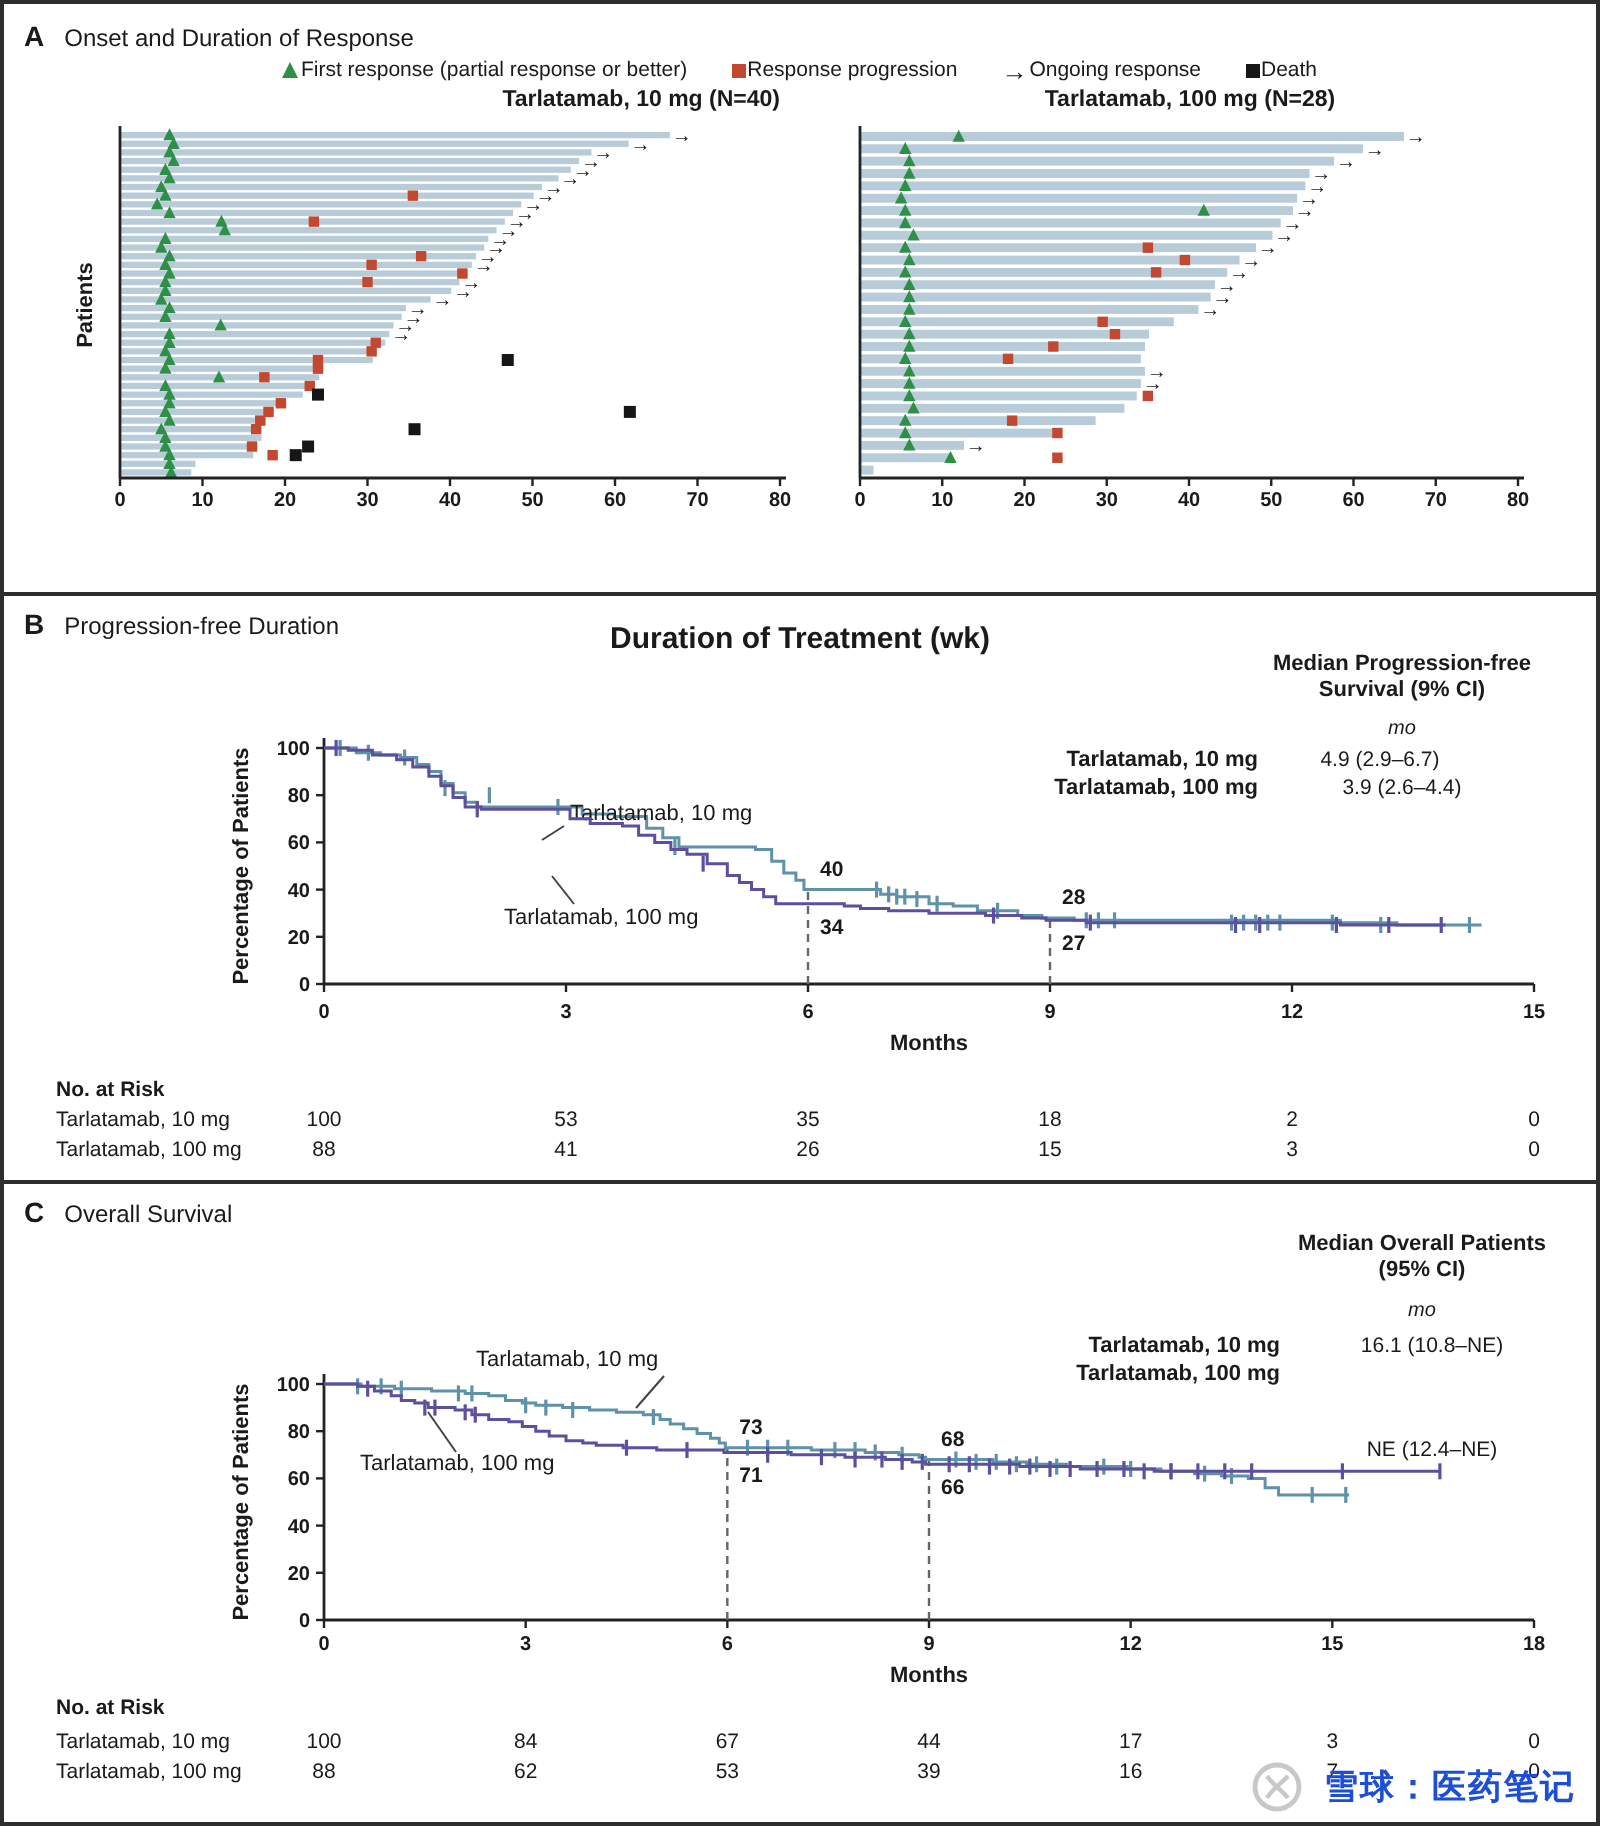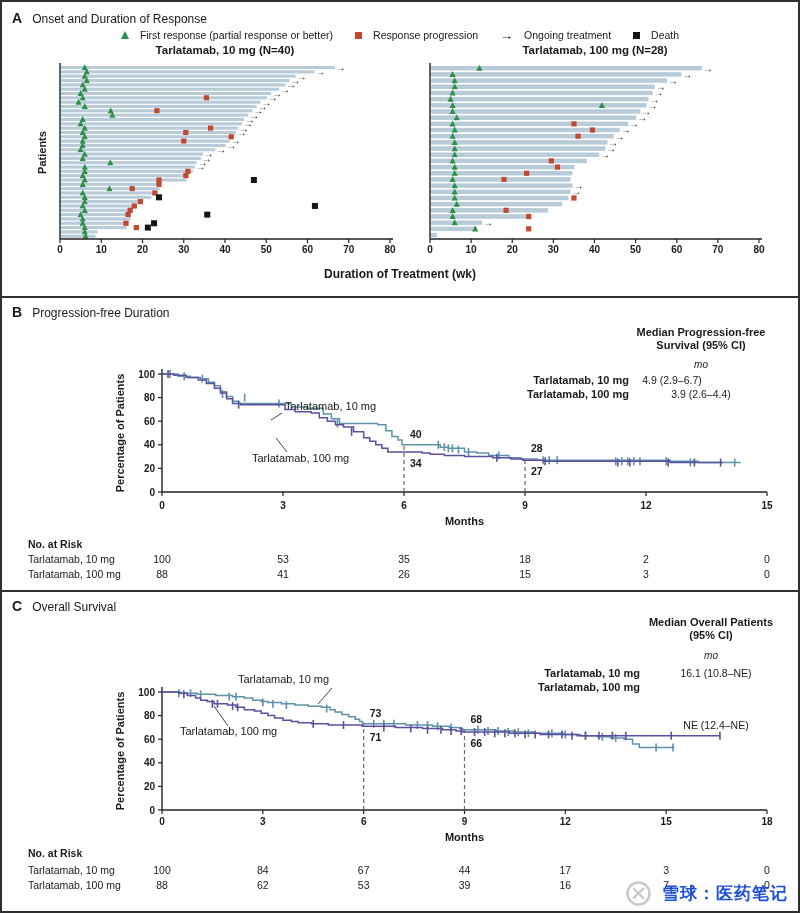--- a/index.html
+++ b/index.html
@@ -5,28 +5,28 @@
   * { margin:0; padding:0; box-sizing:border-box; }
   body { background:#fff; font-family:"Liberation Sans", sans-serif; }
   .frame { position:relative; width:800px; height:913px; background:#fff; border:2px solid #2e2e2e;
            color:#1a1a1a; overflow:hidden; font-family:"Liberation Sans", sans-serif; }
   .hr { position:absolute; left:0; width:100%; height:2px; background:#2e2e2e; }
   .phead { position:absolute; left:10px; display:flex; gap:10px; align-items:baseline; }
   .pletter { font-size:14px; font-weight:bold; }
   .ptitle { font-size:12px; font-weight:normal; }
   .legend { position:absolute; top:27px; left:0; width:100%; display:flex; justify-content:center;
             gap:22px; font-size:10.5px; }
-  .li { display:flex; align-items:center; gap:11px; }
+  .li { display:flex; align-items:center; gap:1px; }
   .tri { width:0; height:0; border-left:4.5px solid transparent; border-right:4.5px solid transparent;
          border-bottom:8px solid #2E8F47; }
   .sqr { width:7px; height:7px; background:#C2492F; }
   .sqb { width:7px; height:7px; background:#161616; }
   .arrow-glyph { font-size:13px; font-weight:600; line-height:7px; }
   .subtitle { position:absolute; text-align:center; font-weight:bold; font-size:11.5px; }
-  .axlabel { position:absolute; left:0; width:100%; text-align:center; font-weight:bold; font-size:12px; }
+  .axlabel { position:absolute; left:0; width:100%; text-align:center; font-weight:bold; font-size:15px;margin-top:44px; }
   .stitle { position:absolute; text-align:center; font-weight:bold; font-size:11px; line-height:13px; }
   .smo { position:absolute; text-align:center; font-style:italic; font-size:10px; }
   .slabel { position:absolute; text-align:right; font-weight:bold; font-size:11px; }
   .sval { position:absolute; text-align:center; font-size:10.5px; }
   svg { position:absolute; left:0; }
   svg text { font-family:"Liberation Sans", sans-serif; fill:#1a1a1a; }
   .wm { position:absolute; right:10px; bottom:4px; display:flex; align-items:center; gap:10px;
         color:#1d4ed8; font-size:17px; font-weight:bold; letter-spacing:1px; z-index:5; }
 </style>
 </head>
@@ -43,28 +43,28 @@
       <span class="li">
         <span class="tri"></span>
         <span>First response (partial response or better)</span>
       </span>
       <span class="li">
         <span class="sqr"></span>
         <span>Response progression</span>
       </span>
       <span class="li">
         <span class="arrow-glyph">→</span>
-        <span>Ongoing treatment</span>
+        <span>Ongoing response</span>
       </span>
       <span class="li">
         <span class="sqb"></span>
         <span>Death</span>
       </span>
     </div>
-    <div class="subtitle" style="left:58px;top:42px;width:330px;">Tarlatamab, 10 mg (N=40)</div>
+    <div class="subtitle" style="left:58px;top:42px;width:330px;text-align:right;">Tarlatamab, 10 mg (N=40)</div>
     <div class="subtitle" style="left:428px;top:42px;width:330px;text-align:center;">Tarlatamab, 100 mg (N=28)</div>
     <svg id="svgA" style="top:58px;" width="800" height="202">
         <rect x="58.6" y="6" width="274.3125" height="3.114" fill="#B7CBD9"></rect>
         <polygon points="79.65,10.157 85.85,10.157 82.75,4.157" fill="#2E8F47"></polygon>
         <text x="333.8125" y="10.957" font-size="10" font-weight="600">→</text>
         <rect x="58.6" y="10.325" width="253.6875" height="3.114" fill="#B7CBD9"></rect>
         <polygon points="81.7125,14.482 87.9125,14.482 84.8125,8.482" fill="#2E8F47"></polygon>
         <text x="313.1875" y="15.282" font-size="10" font-weight="600">→</text>
         <rect x="58.6" y="14.65" width="235.125" height="3.114" fill="#B7CBD9"></rect>
         <polygon points="79.65,18.807000000000002 85.85,18.807000000000002 82.75,12.807" fill="#2E8F47"></polygon>
@@ -318,25 +318,25 @@
   </div>
   <div class="hr" style="top:294px;"></div>
 
   <div>
     <div class="phead" style="top:302px;">
       <span class="pletter">B</span>
       <span class="ptitle">Progression-free Duration</span>
     </div>
     <div class="stitle" style="left:589px;top:324px;width:220px;">
       <span>Median Progression-free</span><br>
-      <span>Survival (95% CI)</span>
+      <span>Survival (9% CI)</span>
     </div>
     <div class="smo" style="left:589px;top:357px;width:220px;">mo</div>
     <div class="slabel" style="left:455px;top:372px;width:172px;">Tarlatamab, 10 mg</div>
-    <div class="sval" style="left:608px;top:372px;width:124px;">4.9 (2.9–6.7)</div>
+    <div class="sval" style="left:626px;top:372px;width:124px;">4.9 (2.9–6.7)</div>
     <div class="slabel" style="left:455px;top:386px;width:172px;">Tarlatamab, 100 mg</div>
     <div class="sval" style="left:637px;top:386px;width:124px;text-align:center;">3.9 (2.6–4.4)</div>
     <svg id="svgB" style="top:350px;" width="800" height="238">
         <line x1="160" y1="17" x2="160" y2="140" stroke="#222" stroke-width="1.4"></line>
         <line x1="160" y1="140" x2="765" y2="140" stroke="#222" stroke-width="1.4"></line>
         <line x1="156" y1="140" x2="160" y2="140" stroke="#222" stroke-width="1.2"></line>
         <text x="153" y="143.5" text-anchor="end" font-size="10" font-weight="bold">0</text>
         <line x1="156" y1="116.4" x2="160" y2="116.4" stroke="#222" stroke-width="1.2"></line>
         <text x="153" y="119.9" text-anchor="end" font-size="10" font-weight="bold">20</text>
         <line x1="156" y1="92.8" x2="160" y2="92.8" stroke="#222" stroke-width="1.2"></line>

